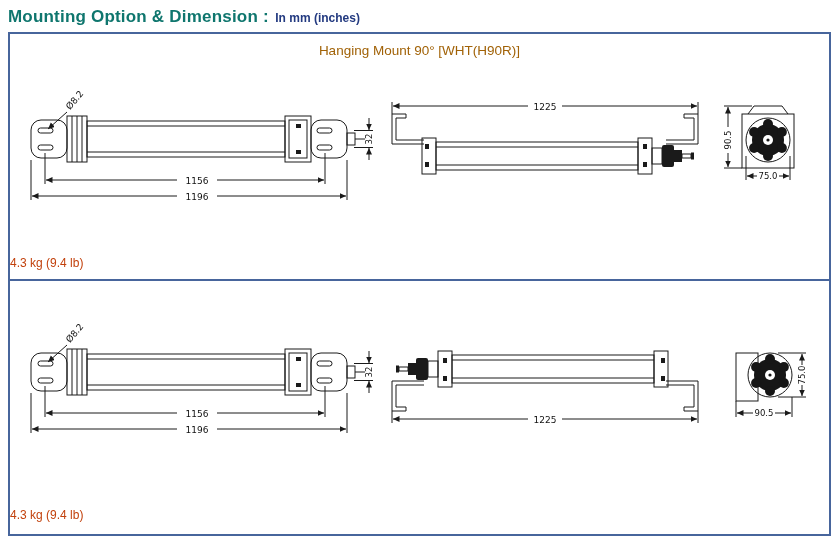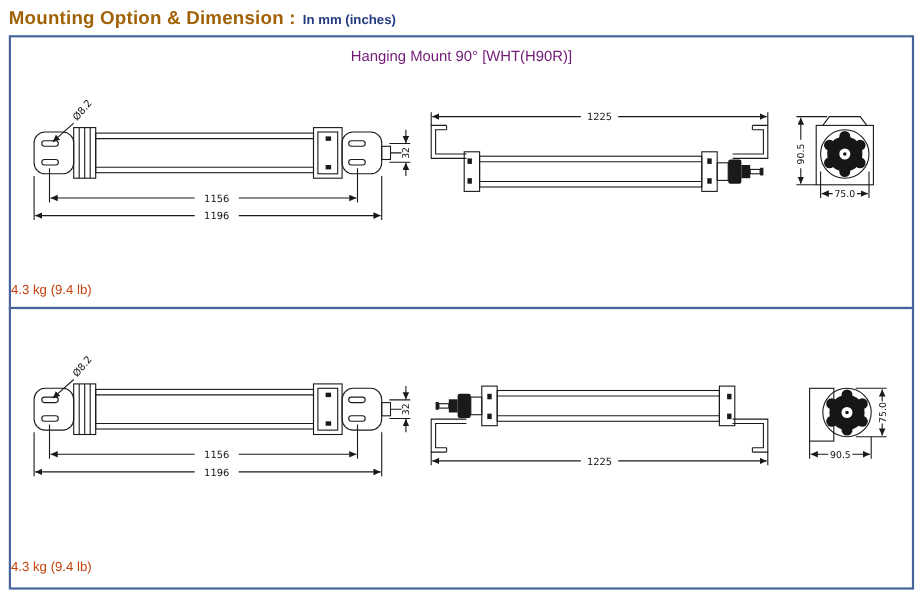--- a/index.html
+++ b/index.html
@@ -2,29 +2,29 @@
 <html><head>
 <meta charset="utf-8">
 <style>
   * { margin:0; padding:0; box-sizing:border-box; }
   html,body { background:#ffffff; width:839px; height:546px; overflow:hidden;
               font-family:"Liberation Sans", sans-serif; }
 
   .page { position:relative; width:839px; height:546px; }
 
   .title-row { padding:7px 0 5px 8px; }
-  .title-main { color:#a16207; font-size:17px; font-weight:bold; letter-spacing:0.2px; }
+  .title-main { color:#0f766e; font-size:17px; font-weight:bold; letter-spacing:0.2px; }
   .title-suffix { color:#233a80; font-size:12px; font-weight:600; margin-left:2px; }
 
   .panel { position:relative; width:823px; margin-left:8px;
            border:2px solid #47659c; background:#ffffff; }
   .panel.p1 { height:249px; }
   .panel.p2 { height:257px; margin-top:-2px; }
 
-  .panel-header { text-align:center; padding-top:9px; font-size:13.5px; color:#701a75; }
+  .panel-header { text-align:center; padding-top:9px; font-size:13.5px; color:#a16207; }
 
   .drawings { display:flex; justify-content:space-between; padding:0 7px; align-items:flex-start; }
 
   .p1 .front { margin-top:16px; }
   .p1 .side  { margin-top:40px; }
   .p1 .end   { margin-top:36px; }
 
   .p2 .front { margin-top:26px; }
   .p2 .side  { margin-top:56px; }
   .p2 .end   { margin-top:50px; }

